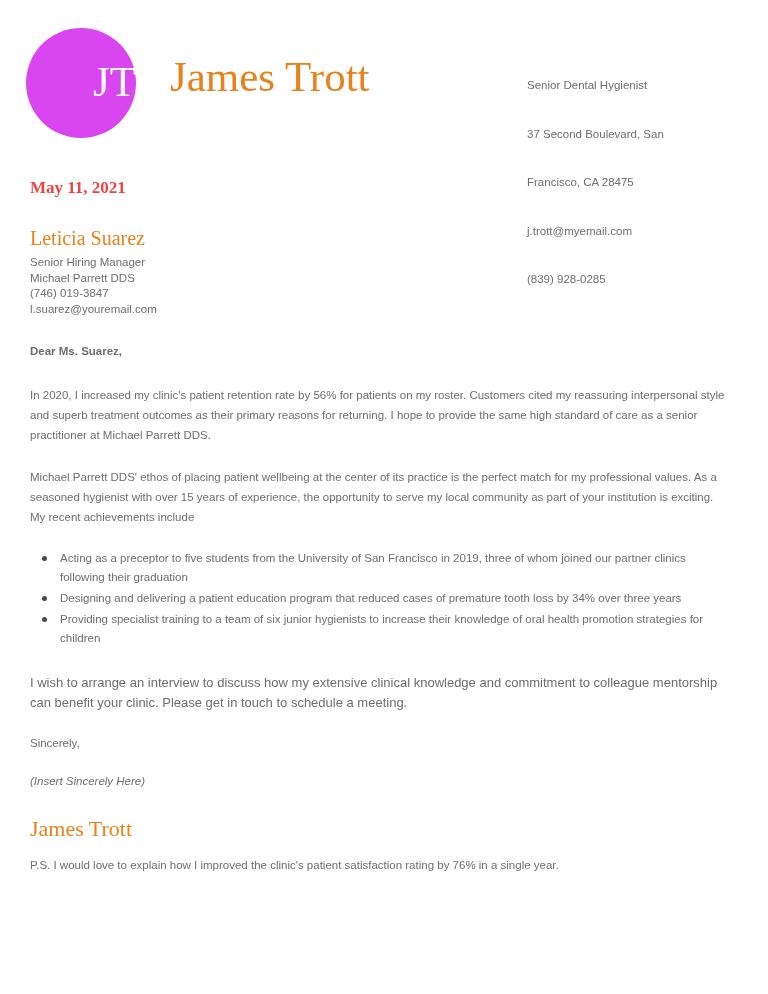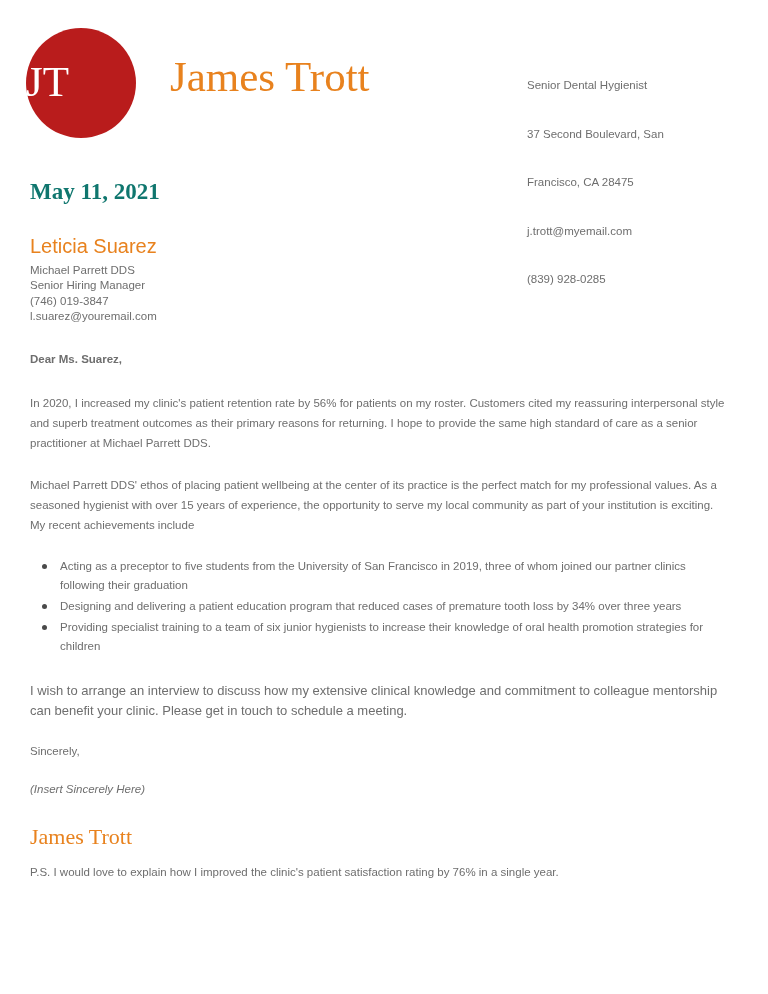--- a/index.html
+++ b/index.html
@@ -32,24 +32,24 @@
     height: 160px;
   }
 
   .monogram {
     position: absolute;
     left: 26px;
     top: 28px;
     width: 110px;
     height: 110px;
     border-radius: 50%;
-    background: #b91c1c;
+    background: #d946ef;
     display: flex;
     align-items: center;
-    justify-content: flex-start;
+    justify-content: flex-end;
   }
   .monogram-text {
     font-family: "Liberation Serif", serif;
     font-size: 43px;
     color: #ffffff;
     letter-spacing: 0px;
     line-height: 1;
     padding-bottom: 3px;
   }
 
@@ -78,29 +78,29 @@
   
   .content {
     position: absolute;
     left: 30px;
     top: 178px;
     width: 698px;
   }
 
   .date {
     font-family: "Liberation Serif", serif;
-    font-size: 23px;
+    font-size: 17px;
     font-weight: bold;
-    color: #0f766e;
+    color: #ef4444;
     margin: 0 0 28px 0;
     line-height: 1.2;
   }
 
   .recipient-name {
-    font-family: Liberation Sans, sans-serif;
+    font-family: Liberation Serif, serif;
     font-size: 20px;
     color: #E8821E;
     margin: 0 0 5px 0;
     line-height: 1.2;
   }
 
   .recipient-details {
     font-size: 11.5px;
     color: #6e6e6e;
     line-height: 15.5px;
@@ -207,22 +207,22 @@
 
   </div>
 
   <div class="content">
 
     <div class="date">May 11, 2021</div>
 
     <div class="recipient-name">Leticia Suarez</div>
 
     <div class="recipient-details">
+      <div>Senior Hiring Manager</div>
       <div>Michael Parrett DDS</div>
-      <div>Senior Hiring Manager</div>
       <div>(746) 019-3847</div>
       <div>l.suarez@youremail.com</div>
     </div>
 
     <div class="salutation">Dear Ms. Suarez,</div>
 
     <p class="body-para">In 2020, I increased my clinic's patient retention rate by 56% for patients on my roster. Customers cited my reassuring interpersonal style and superb treatment outcomes as their primary reasons for returning. I hope to provide the same high standard of care as a senior practitioner at Michael Parrett DDS.</p>
 
     <p class="body-para">Michael Parrett DDS' ethos of placing patient wellbeing at the center of its practice is the perfect match for my professional values. As a seasoned hygienist with over 15 years of experience, the opportunity to serve my local community as part of your institution is exciting. My recent achievements include</p>
 

